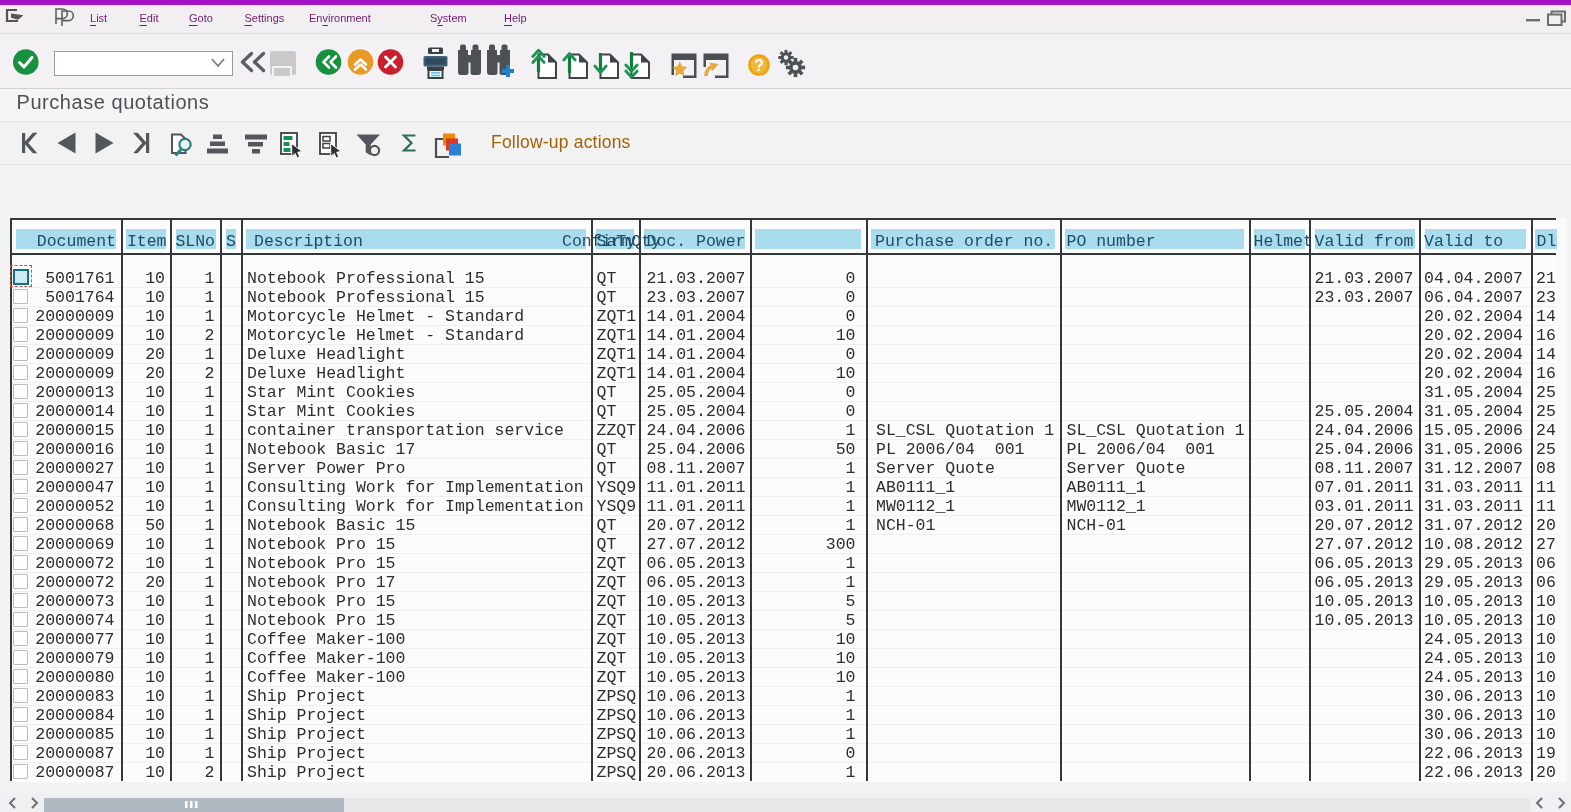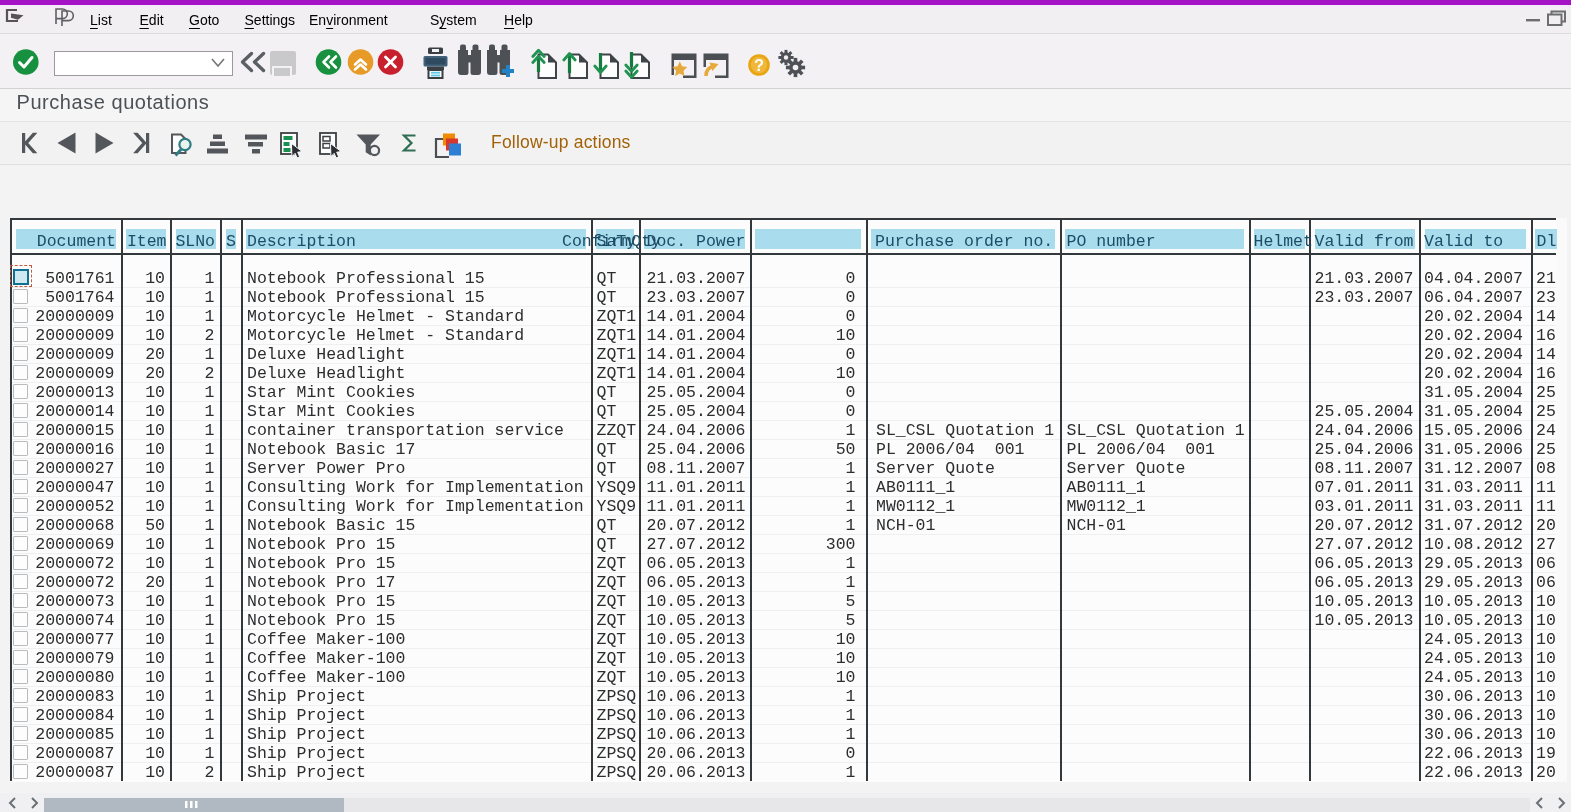--- a/index.html
+++ b/index.html
@@ -1,16 +1,16 @@
 <!DOCTYPE html>
 <html><head><meta charset="utf-8"><style>
 *{margin:0;padding:0;box-sizing:border-box}
 html,body{width:1571px;height:812px;overflow:hidden;background:#f4f3f4;font-family:"Liberation Sans",sans-serif}
 .abs{position:absolute}
-.menuitem{position:absolute;top:12px;font-size:14px;color:#000000;white-space:pre}
+.menuitem{position:absolute;top:12px;font-size:11px;color:#701a75;white-space:pre}
 .menuitem u{text-decoration-thickness:1px;text-underline-offset:2.5px}
 #title{position:absolute;left:16.5px;top:91.4px;font-size:20px;letter-spacing:0.55px;color:#4c5156}
 #fup{position:absolute;left:491px;top:132.4px;font-size:17.5px;letter-spacing:0.2px;color:#a16207}
 .vb{position:absolute;width:2px;background:#33383d;top:218px;height:563px}
 .rowsep{position:absolute;left:12px;width:1544px;height:1px;background:#efeff0}
 .bluecell{position:absolute;top:229px;height:19.5px;background:#a9dcec}
 .htext{position:absolute;top:231.5px;height:19px;line-height:19px;font-family:"Liberation Mono",monospace;font-size:16.5px;color:#1d4c66;white-space:pre}
 .dcol{position:absolute;top:268.7px;font-family:"Liberation Mono",monospace;font-size:16.5px;line-height:19px;color:#2c2d2e;white-space:pre;margin:0}
 .cb{position:absolute;left:12.5px;width:15px;height:15px;background:#fdfdfd;border:1px solid #b9bcbe;border-radius:1px}
 </style></head><body>
@@ -267,21 +267,21 @@
 <div class="bluecell" style="left:871.0px;width:184.0px"></div>
 <div class="bluecell" style="left:1065.0px;width:179.0px"></div>
 <div class="bluecell" style="left:1254.0px;width:50.5px"></div>
 <div class="bluecell" style="left:1314.5px;width:100.0px"></div>
 <div class="bluecell" style="left:1424.5px;width:101.5px"></div>
 <div class="bluecell" style="left:1534.5px;width:22.5px"></div>
 <div class="htext" style="left:-184px;width:300px;text-align:right">Document</div>
 <div class="htext" style="left:-133.5px;width:300px;text-align:right">Item</div>
 <div class="htext" style="left:-85px;width:300px;text-align:right">SLNo</div>
 <div class="htext" style="left:226px">S</div>
-<div class="htext" style="left:247px">Description</div>
+<div class="htext" style="left:254px">Description</div>
 <div class="htext" style="left:596.5px">SaTy</div>
 <div class="htext" style="left:646.5px">Doc. Power</div>
 <div class="htext" style="left:562px;width:300px;">ConfirmQty</div>
 <div class="htext" style="left:875px">Purchase order no.</div>
 <div class="htext" style="left:1066.5px">PO number</div>
 <div class="htext" style="left:1253.5px">Helmet</div>
 <div class="htext" style="left:1314.5px">Valid from</div>
 <div class="htext" style="left:1424px">Valid to</div>
 <div class="htext" style="left:1536.5px">Dl</div>
 <pre class="dcol" style="left:-185.5px;width:300px;text-align:right">5001761

